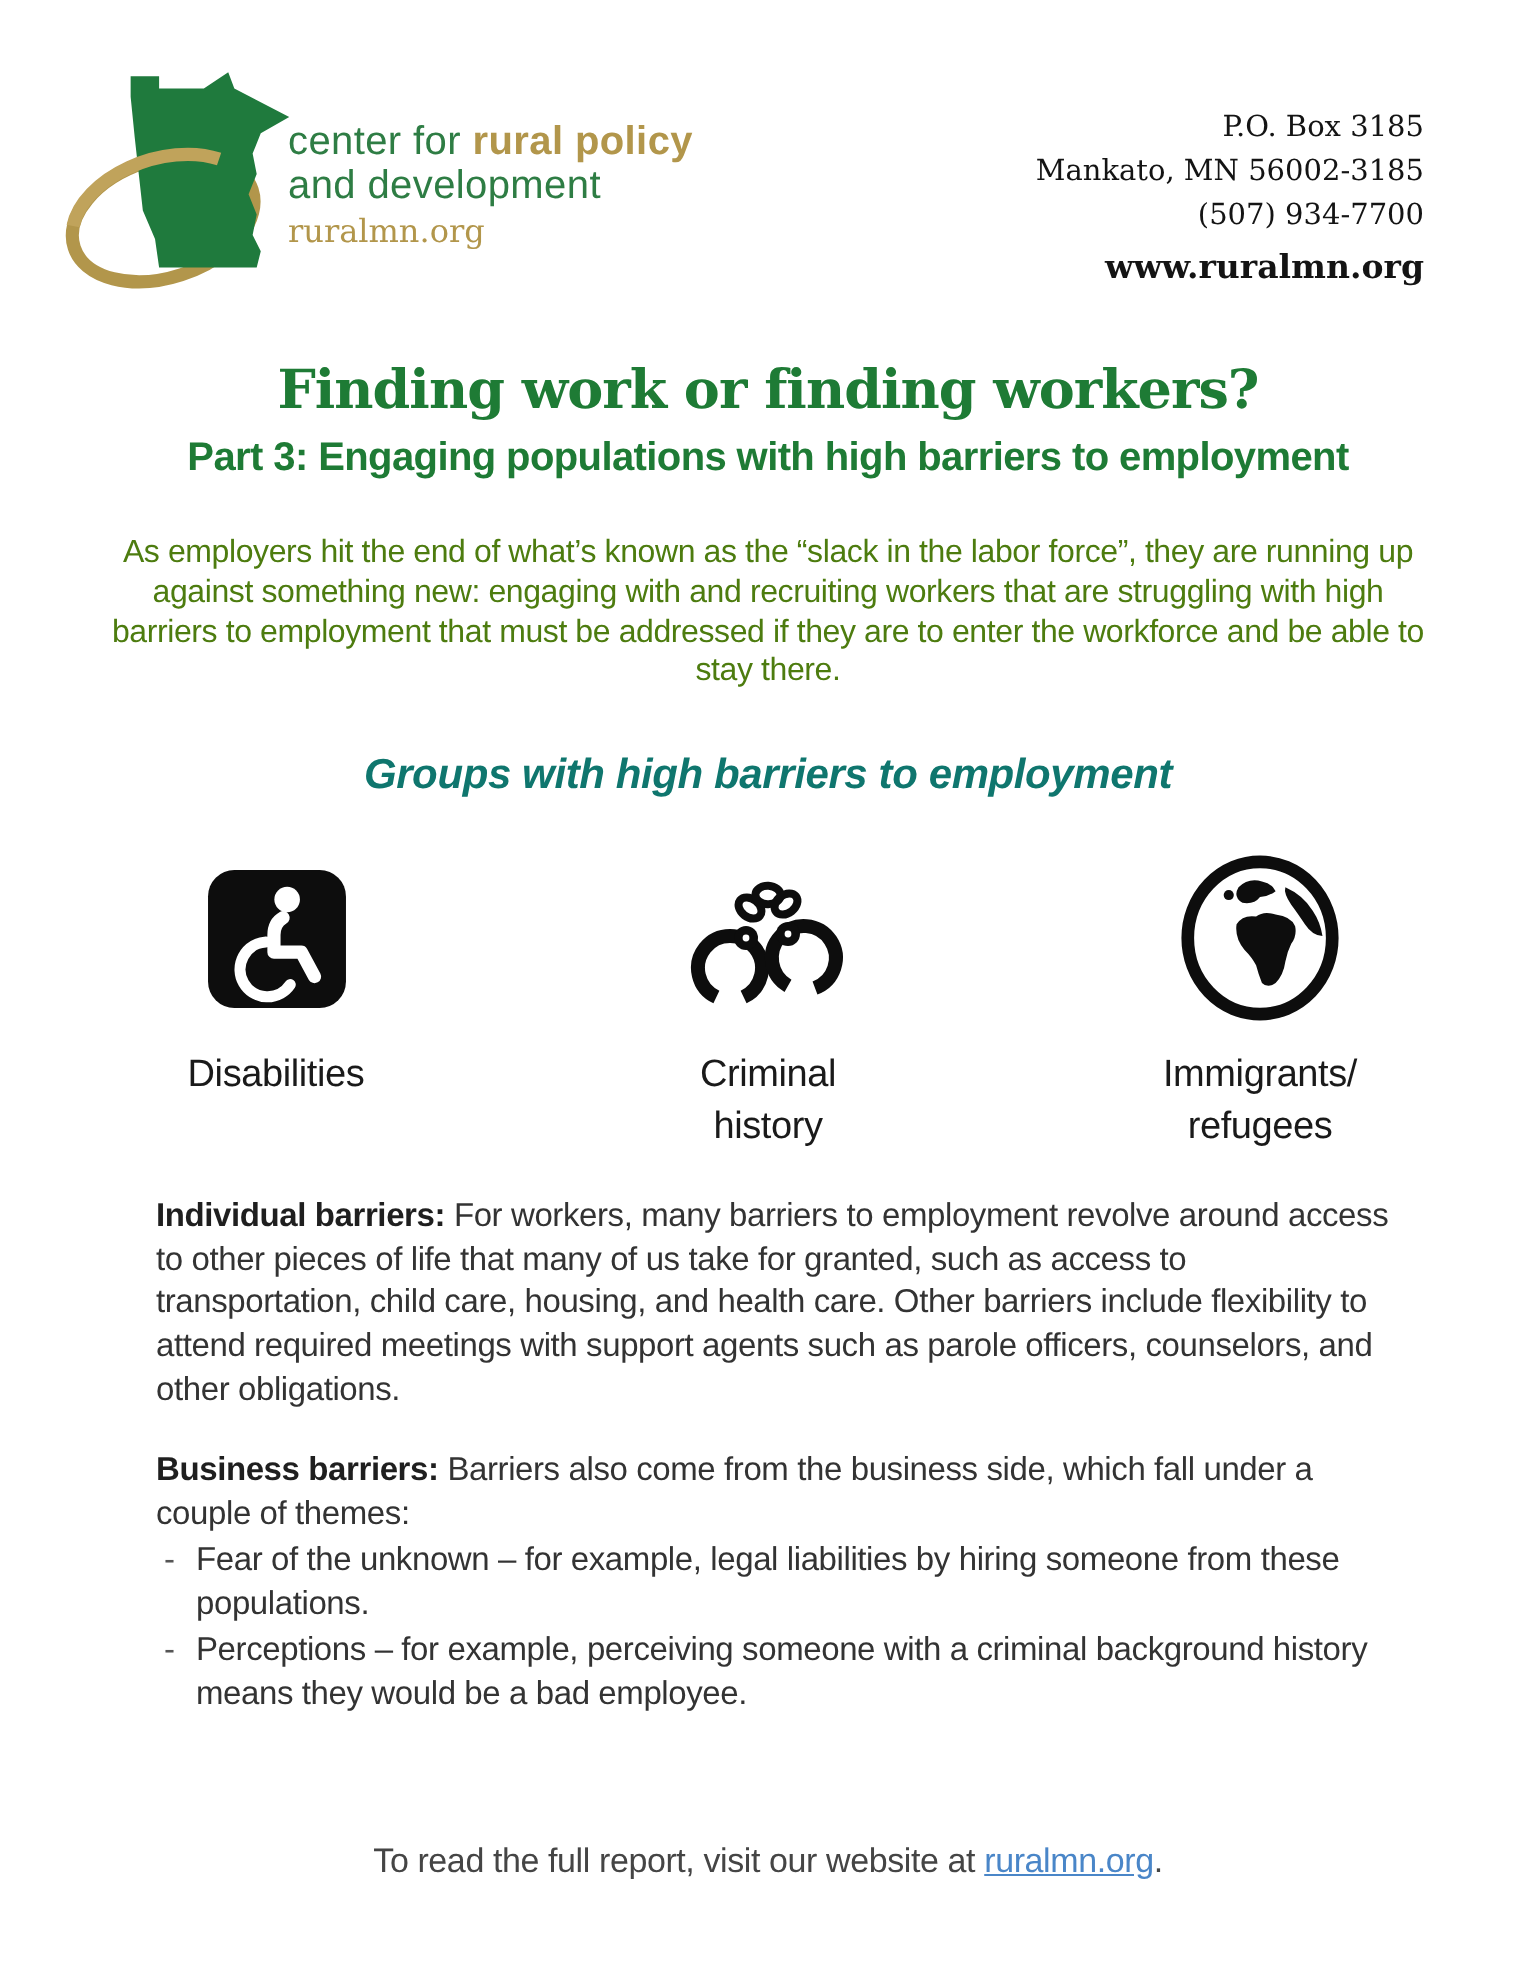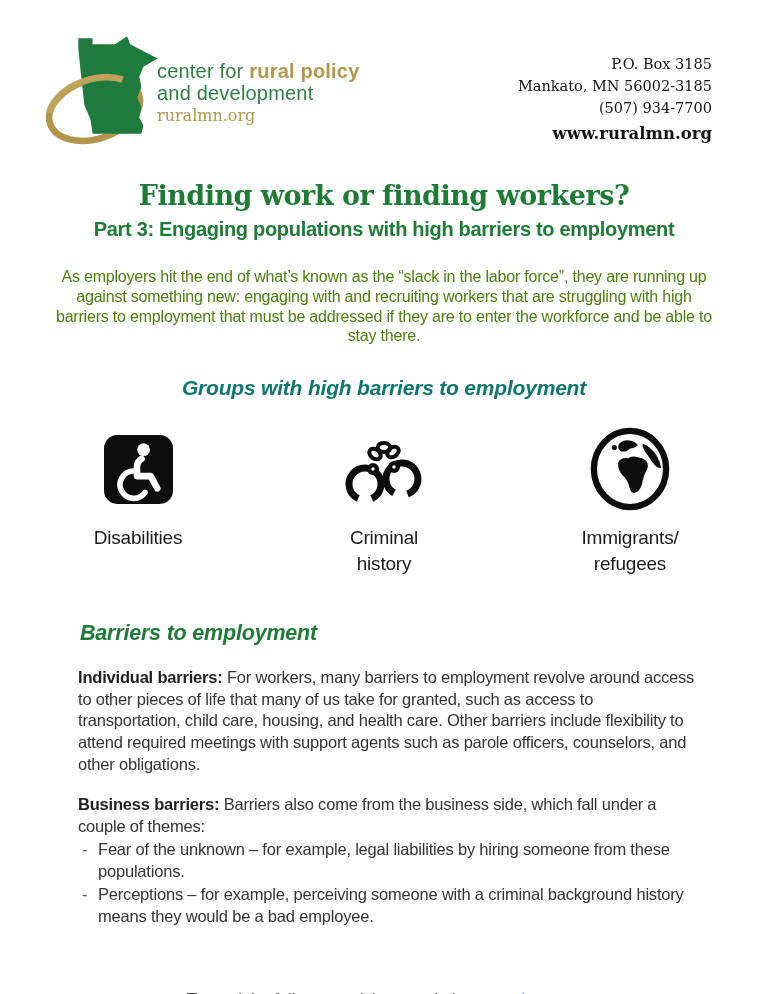--- a/index.html
+++ b/index.html
@@ -11,21 +11,21 @@
     background: #ffffff;
     overflow: hidden;
     font-family: "Liberation Sans", sans-serif;
     color: #333;
   }
 
   
   .header {
     display: flex;
     justify-content: space-between;
-    padding: 14px 56px 0 45px;
+    padding: 14px 56px 0 32px;
     height: 140px;
   }
   .logo { position: relative; width: 330px; height: 140px; }
   .logo-graphic { position: absolute; left: 0; top: 14px; }
   .logo-text { position: absolute; left: 112px; top: 46px; line-height: 22px; }
   .logo-line1 { font-size: 20px; letter-spacing: .2px; }
   .logo-green { color: #2e7d44; }
   .logo-gold-bold { color: #b2964b; font-weight: bold; }
   .logo-site { font-family: "DejaVu Serif", serif; font-size: 16px; color: #b2964b; margin-top: 1px; }
 
@@ -218,21 +218,20 @@
 
           <path d="M55 17 Q64 21 69 29 Q73 35 74 42 Q69 42 65 36 Q61 30 58 26 Q54 20 55 17 Z" fill="#0d0d0d"></path>
         </svg>
       </div>
       <div class="group-label">Immigrants/
 refugees</div>
     </div>
 
   </div>
 
-  <h3 class="barriers-heading">Barriers to employment</h3>
 
   <p class="body-p"><b>Individual barriers:</b> <span>For workers, many barriers to employment revolve around access to other pieces of life that many of us take for granted, such as access to transportation, child care, housing, and health care. Other barriers include flexibility to attend required meetings with support agents such as parole officers, counselors, and other obligations.</span></p>
 
   <p class="body-p business-p"><b>Business barriers:</b> <span>Barriers also come from the business side, which fall under a couple of themes:</span></p>
 
   <div class="bullet">
     <span class="bullet-marker">-</span>
     <span>Fear of the unknown – for example, legal liabilities by hiring someone from these populations.</span>
   </div>
   <div class="bullet">

